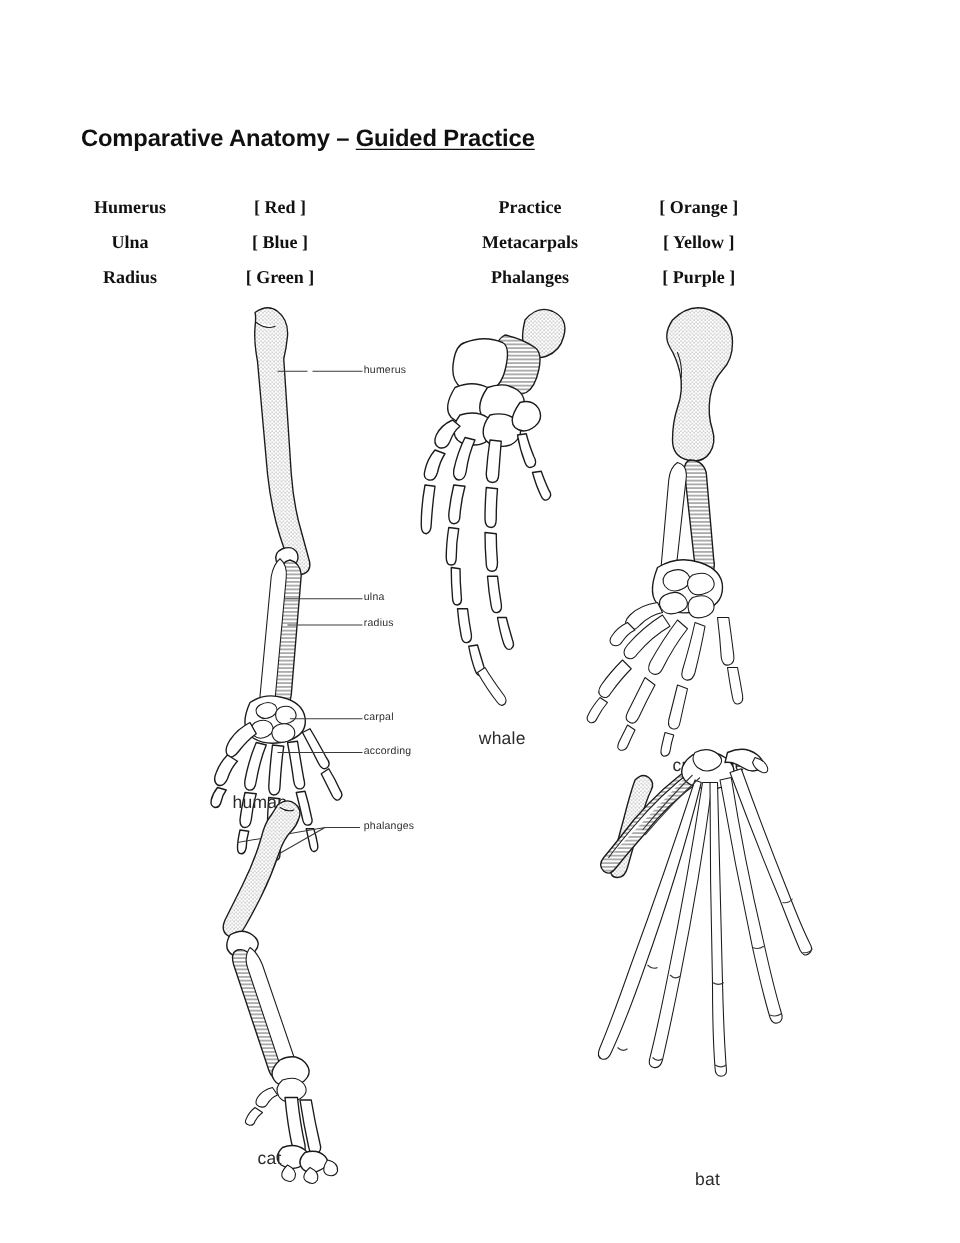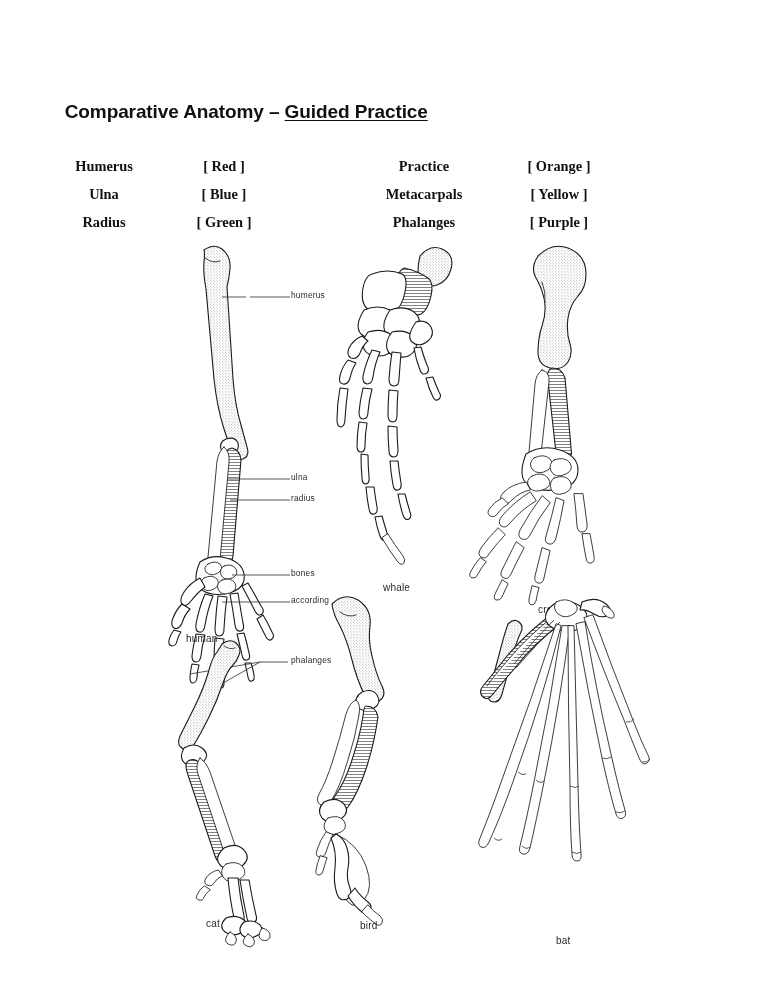--- a/index.html
+++ b/index.html
@@ -93,21 +93,21 @@
   .k-spacer { width: 60px; }
   .k-bone2  { width: 160px; text-align: center; }
   .k-color2 { width: 110px; text-align: center; }
 
   
   .figures { position: absolute; left: 0; top: 238px; width: 768px; height: 710px; }
   .fig { position: absolute; }
   .caption {
     position: absolute;
     font-family: "Liberation Sans", sans-serif;
-    font-size: 10px;
+    font-size: 14px;
     color: #2b2b2b;
     letter-spacing: .2px;
     white-space: nowrap;
   }
   .annot {
     position: absolute;
     font-family: "Liberation Sans", sans-serif;
     font-size: 8.4px;
     color: #2b2b2b;
     letter-spacing: .2px;
@@ -235,21 +235,21 @@
           <path d="M70 258 H130"></path>
           <path d="M72 333 H130"></path>
           <path d="M62 360 H130"></path>
           <path d="M30 432 L100 420 L128 420 M58 444 L100 420"></path>
         </g>
       </svg>
       <span class="caption" style="left:26px; top:391px;">human</span>
       <span class="annot" style="left:131px; top:48px;">humerus</span>
       <span class="annot" style="left:131px; top:230px;">ulna</span>
       <span class="annot" style="left:131px; top:251px;">radius</span>
-      <span class="annot" style="left:131px; top:326px;">bones</span>
+      <span class="annot" style="left:131px; top:326px;">carpal</span>
       <span class="annot" style="left:131px; top:353px;">according</span>
       <span class="annot" style="left:131px; top:413px;">phalanges</span>
     </div>
 
     <div class="fig" style="left:328px; top:0px;">
       <svg width="160" height="345" viewBox="0 0 160 345">
 
         <path class="bone bone-stip" d="M92 18 q10 -12 22 -7 q13 6 9 20 q-3 12 -14 16 q-8 3 -14 -2 q-8 -7 -3 -27 z"></path>
 
         <path class="bone bone-hatch" d="M76 30 q14 3 24 10 q6 4 3 18 q-3 14 -10 18 q-8 4 -20 -2 q-10 -6 -7 -24 q2 -16 10 -20 z"></path>
@@ -367,51 +367,20 @@
           <path class="bone" d="M56 282 q10 -4 18 2 q7 6 0 11 q-10 7 -19 1 q-7 -6 1 -14 z"></path>
           <path class="bone" d="M74 286 q10 -3 16 3 q5 6 -2 10 q-10 6 -16 0 q-5 -6 2 -13 z"></path>
           <path class="bone bone-thin" d="M60 296 q8 4 6 10 q-2 5 -8 2 q-6 -4 2 -12z"></path>
           <path class="bone bone-thin" d="M78 298 q8 4 6 10 q-3 5 -9 1 q-5 -4 3 -11z"></path>
           <path class="bone bone-thin" d="M92 292 q9 2 8 9 q-2 5 -8 3 q-6 -3 0 -12z"></path>
         </g>
       </svg>
       <span class="caption" style="left:36px; top:282px;">cat</span>
     </div>
 
-    <div class="fig" style="left:318px; top:352px;">
-      <svg width="150" height="330" viewBox="0 0 150 330">
-
-        <path class="bone bone-stip" d="M14 14 q12 -12 26 -4 q14 9 12 26 q-2 14 2 30 q4 18 10 30 q5 10 -3 15 q-9 5 -14 -5
-          q-8 -16 -13 -36 q-5 -20 -12 -34 q-7 -12 -8 -22 z"></path>
-        <path class="bone bone-thin" fill="none" d="M22 22 q8 6 16 3"></path>
-
-        <path class="bone" d="M44 102 q10 -4 15 3 q5 8 -3 13 q-11 6 -17 -2 q-4 -8 5 -14 z"></path>
-
-        <path class="bone bone-hatch" d="M48 116 q10 0 12 11 q-4 28 -12 52 q-8 24 -18 38 q-6 8 -13 3 q-6 -6 0 -14
-          q10 -14 17 -36 q8 -24 11 -44 q1 -10 3 -10 z"></path>
-
-        <path class="bone bone-thin" d="M38 110 q-6 2 -10 14 q-6 24 -13 46 q-7 22 -14 34 q-4 8 2 11 q6 3 10 -4
-          q9 -14 16 -38 q8 -24 12 -48 q2 -12 -3 -15 z"></path>
-
-        <g>
-          <path class="bone" d="M6 212 q12 -6 20 2 q6 8 -2 14 q-12 8 -20 0 q-6 -8 2 -16 z"></path>
-          <path class="bone bone-thin" d="M10 228 q11 -4 16 3 q4 7 -3 11 q-12 6 -16 -2 q-3 -6 3 -12z"></path>
-        </g>
-
-        <path class="bone bone-thin" d="M8 242 q-6 8 -9 18 q-2 6 2 7 q5 1 7 -5 q3 -10 7 -17 z"></path>
-        <path class="bone bone-thin" d="M2 266 q-3 8 -4 14 q-1 5 3 5 q3 0 4 -4 q2 -7 4 -13 z"></path>
-
-        <path class="bone bone-thin" fill="none" d="M18 244 q22 10 30 32 q8 22 -2 34 q-8 10 -16 2 q-8 -8 -6 -26 q2 -22 -6 -42 z"></path>
-        <path class="bone" d="M18 244 q8 4 11 14 q3 10 1 20 q-2 10 2 20 q3 8 -3 11 q-7 3 -10 -5 q-4 -12 -2 -26 q2 -16 -4 -30 z"></path>
-
-        <path class="bone" d="M30 306 q6 10 14 16 q5 4 8 -1 q3 -5 -2 -9 q-8 -6 -13 -14 z"></path>
-        <path class="bone bone-thin" d="M44 322 q8 8 14 12 q4 3 6 -1 q2 -4 -2 -7 q-7 -5 -12 -11 z"></path>
-      </svg>
-      <span class="caption" style="left:42px; top:330px;">bird</span>
-    </div>
 
     <div class="fig" style="left:470px; top:352px;">
       <svg width="190" height="330" viewBox="0 0 190 330">
 
         <path class="bone bone-stip" d="M38 34 q6 -6 11 -2 q5 4 2 10 q-4 8 -9 26 q-6 22 -10 36 q-2 8 -8 8 q-7 0 -5 -9
           q4 -16 10 -38 q5 -20 9 -31 z"></path>
 
         <path class="bone bone-hatch" d="M88 20 q6 -2 8 4 q1 6 -5 10 q-26 18 -46 44 q-14 16 -22 26 q-5 7 -10 3 q-5 -5 0 -11
           q10 -12 24 -30 q24 -28 51 -46 z"></path>
         <path class="bone bone-thin" fill="none" d="M84 26 q-26 20 -46 44 q-13 15 -21 26"></path>

